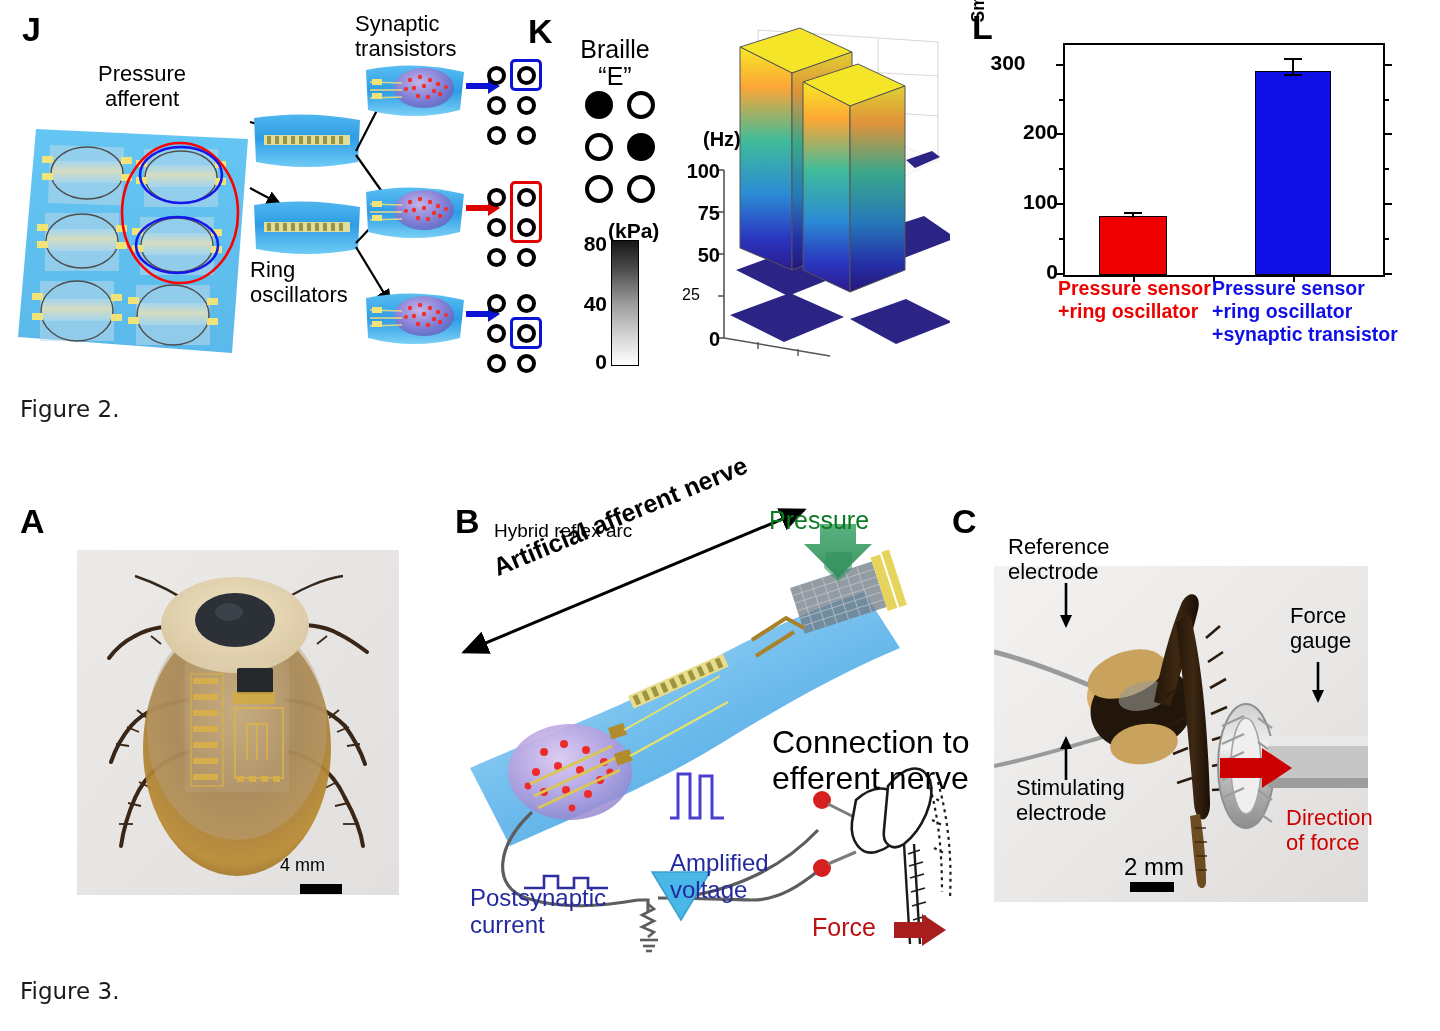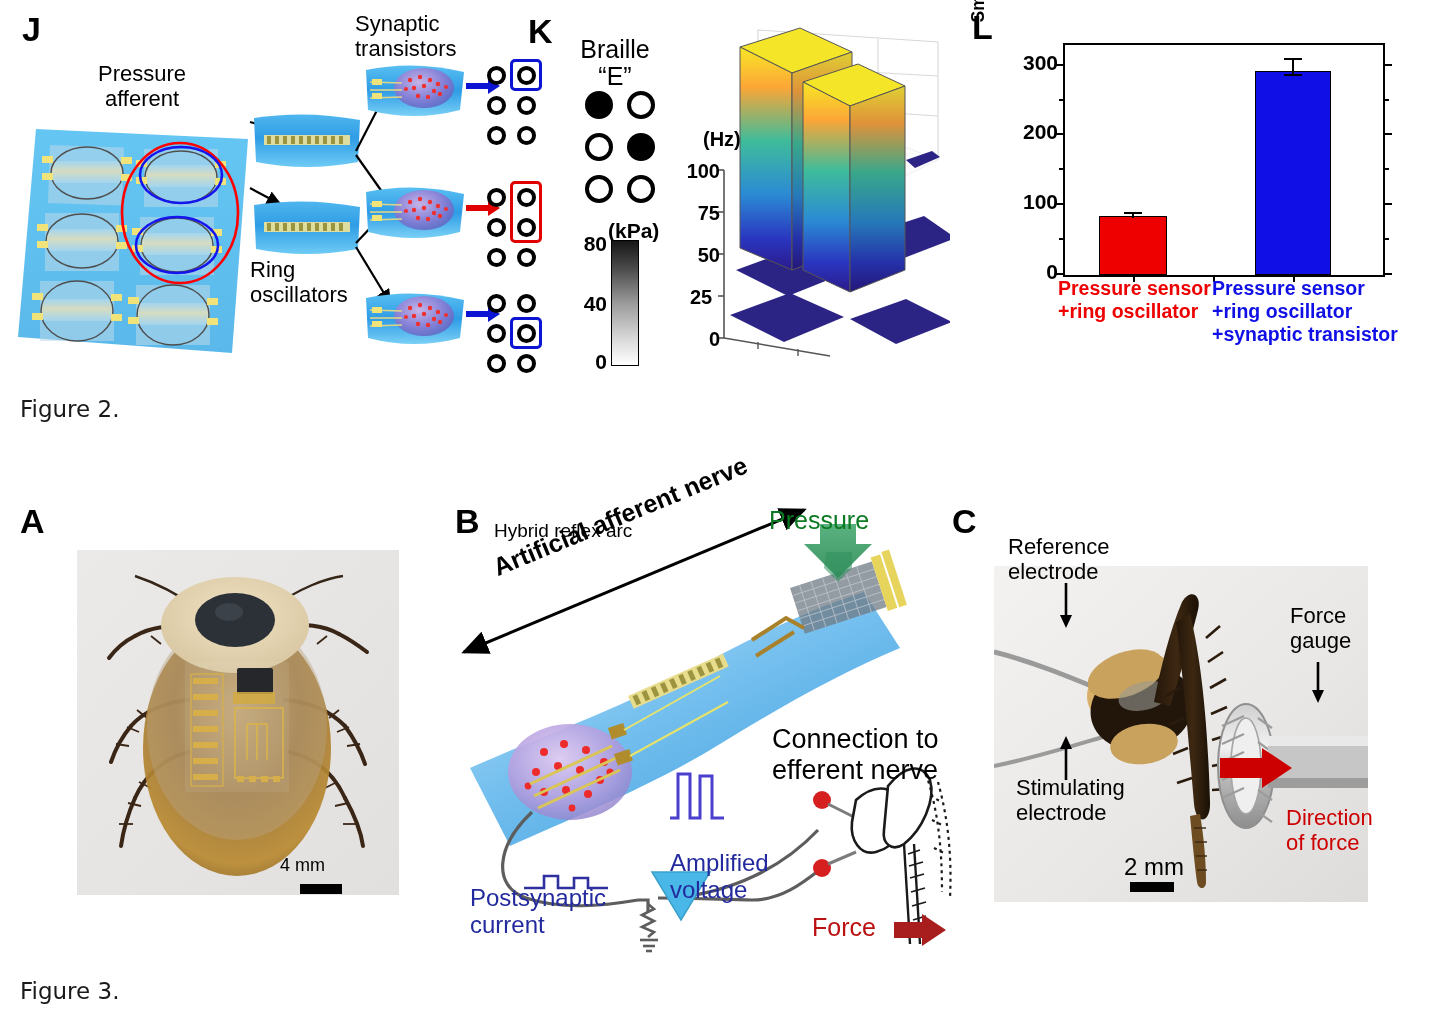--- a/index.html
+++ b/index.html
@@ -494,21 +494,21 @@
     <line x1="58" y1="322" x2="58" y2="329"></line>
     <line x1="98" y1="329" x2="98" y2="336"></line>
   </g>
 </svg>
 </div>
 
 <div class="abs lbl" style="left:703px;top:128px;font-size:20px;font-weight:bold;">(Hz)</div>
 <div class="abs lbl" style="left:682px;top:160px;width:38px;text-align:right;font-size:20px;font-weight:bold;">100</div>
 <div class="abs lbl" style="left:682px;top:202px;width:38px;text-align:right;font-size:20px;font-weight:bold;">75</div>
 <div class="abs lbl" style="left:682px;top:244px;width:38px;text-align:right;font-size:20px;font-weight:bold;">50</div>
-<div class="abs lbl" style="left:682px;top:286px;width:38px;text-align:center;font-size:20px;font-weight:bold;">25</div>
+<div class="abs lbl" style="left:682px;top:286px;width:38px;text-align:left;font-size:16px;font-weight:normal;">25</div>
 <div class="abs lbl" style="left:682px;top:328px;width:38px;text-align:right;font-size:20px;font-weight:bold;">0</div>
 
 <div class="abs panel-letter" style="left:972px;top:10px;">L</div>
 
 <div id="L-ytitle">
   <span>Smallest Victor-Purpura distance</span>
 </div>
 <div style="position:absolute;left:990px;top:45px;width:290px;transform:rotate(-90deg);transform-origin:0 0;font-weight:bold;font-size:17.5px;text-align:center;">
   <span>(D</span>
 </div>
@@ -541,21 +541,21 @@
   <div style="position:absolute;left:67px;bottom:57px;width:2px;height:5px;background:#000;"></div>
   <div style="position:absolute;left:59px;bottom:61px;width:18px;height:2px;background:#000;"></div>
   <div style="position:absolute;left:227px;bottom:200px;width:2px;height:17px;background:#000;"></div>
   <div style="position:absolute;left:219px;bottom:215px;width:18px;height:2px;background:#000;"></div>
   <div style="position:absolute;left:219px;bottom:199px;width:18px;height:2px;background:#000;"></div>
 </div>
 
 <div class="ylab" style="left:998px;top:260px;">0</div>
 <div class="ylab" style="left:998px;top:190px;">100</div>
 <div class="ylab" style="left:998px;top:120px;">200</div>
-<div class="ylab" style="left:998px;top:51px;">300</div>
+<div class="ylab" style="left:978px;top:51px;text-align:center;">300</div>
 
 <div class="abs" style="left:1058px;top:277px;font-size:19.5px;font-weight:bold;line-height:1.17;color:#ee0000;">
   <div>Pressure sensor</div>
   <div>+ring oscillator</div>
 </div>
 <div class="abs" style="left:1212px;top:277px;font-size:19.5px;font-weight:bold;line-height:1.17;color:#1010e6;">
   <div>Pressure sensor</div>
   <div>+ring oscillator</div>
   <div>+synaptic transistor</div>
 </div>
@@ -826,21 +826,21 @@
   </g>
 
   <g transform="translate(442,414)">
     <polygon points="0,8 28,8 28,0 52,16 28,32 28,24 0,24" fill="#a81d1d"></polygon>
   </g>
 </svg>
 </div>
 
 <div class="abs lbl" style="left:489px;top:555px;font-size:25px;font-weight:bold;transform:rotate(-22.5deg);transform-origin:0 0;white-space:nowrap;">Artificial afferent nerve</div>
 <div class="abs lbl" style="left:769px;top:506px;font-size:25px;color:#0b7a22;">Pressure</div>
-<div class="abs lbl" style="left:772px;top:724px;font-size:27px;line-height:1.14;">
+<div class="abs lbl" style="left:772px;top:724px;font-size:32px;line-height:1.14;">
   <div>Connection to</div>
   <div>efferent nerve</div>
 </div>
 <div class="abs lbl" style="left:470px;top:884px;font-size:24px;line-height:1.14;color:#232a9e;">
   <div>Postsynaptic</div>
   <div>current</div>
 </div>
 <div class="abs lbl" style="left:670px;top:849px;font-size:24px;line-height:1.14;color:#232a9e;">
   <div>Amplified</div>
   <div>voltage</div>

